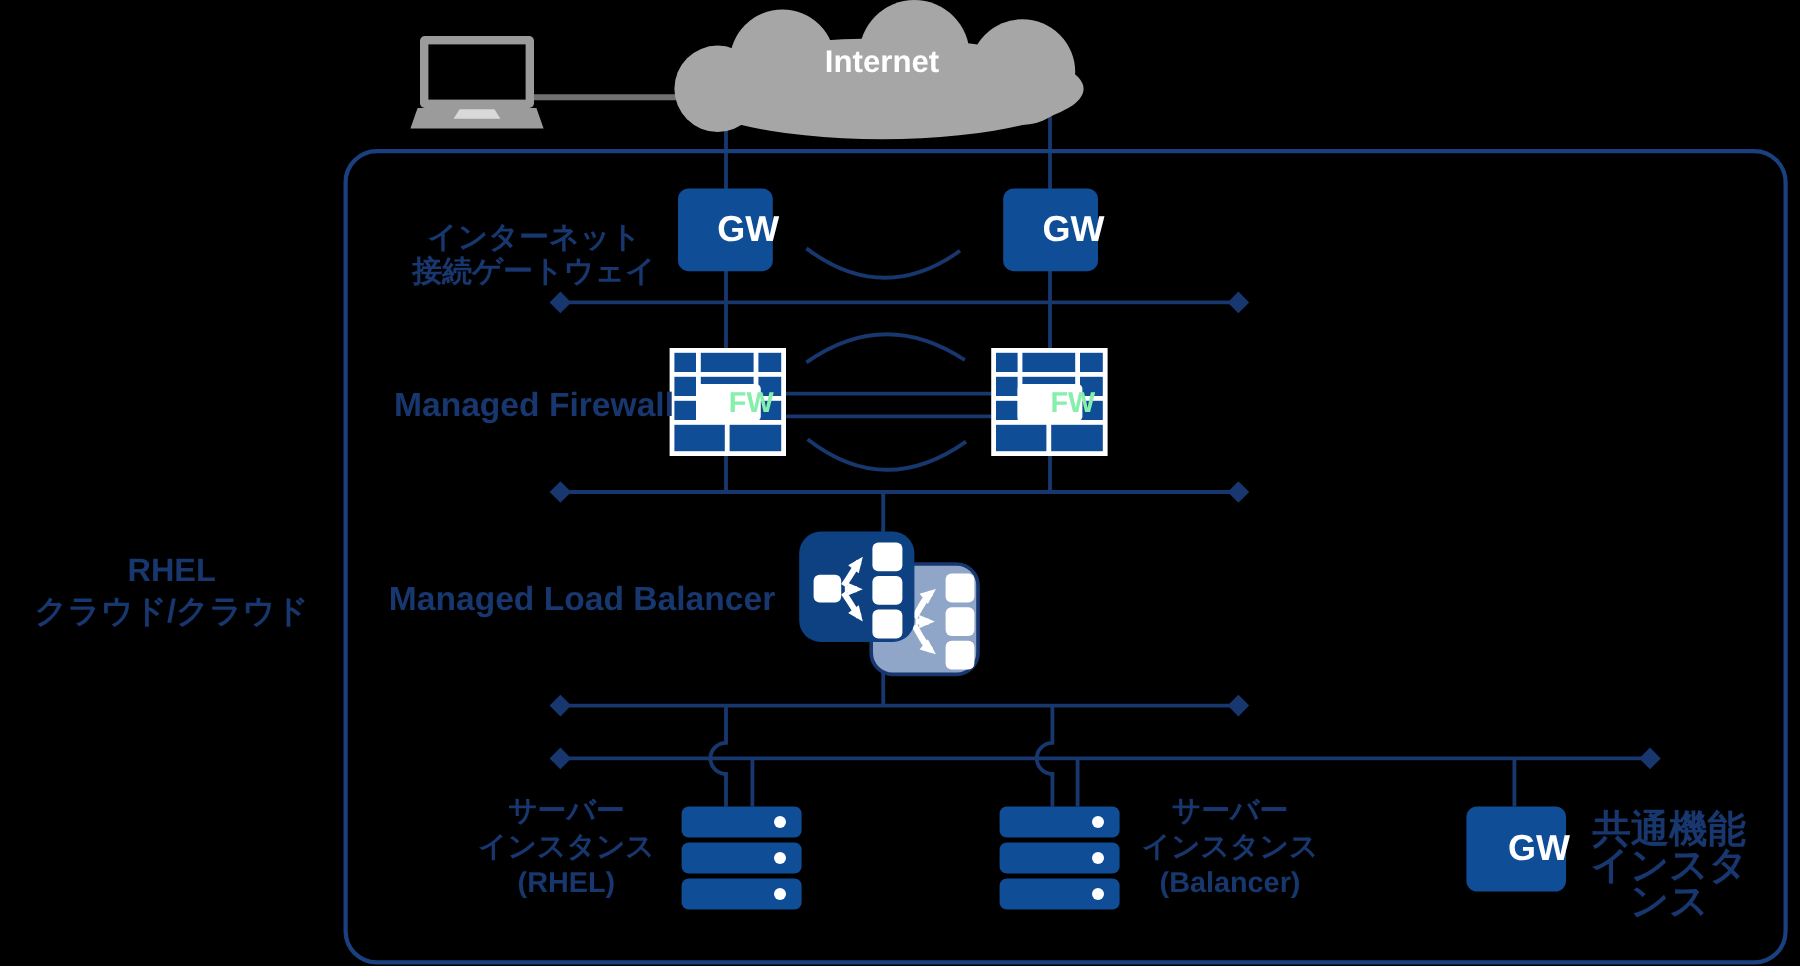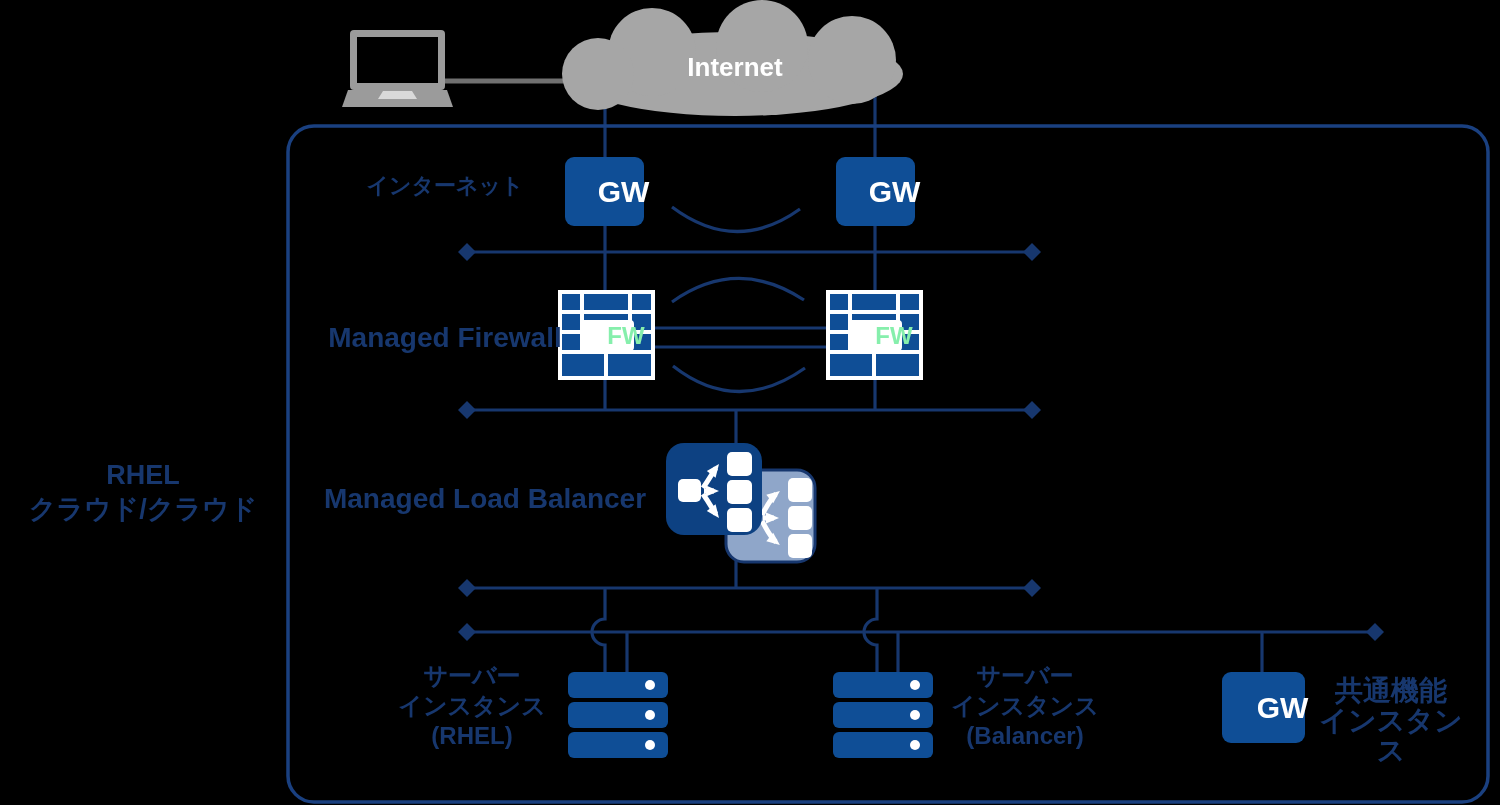--- a/index.html
+++ b/index.html
@@ -166,31 +166,32 @@
     <g transform="translate(833,672)" fill="#0f4e96">
       <rect x="0" y="0" width="100" height="26" rx="6"></rect>
       <rect x="0" y="30" width="100" height="26" rx="6"></rect>
       <rect x="0" y="60" width="100" height="26" rx="6"></rect>
       <circle cx="82" cy="13" r="5" fill="#ffffff"></circle>
       <circle cx="82" cy="43" r="5" fill="#ffffff"></circle>
       <circle cx="82" cy="73" r="5" fill="#ffffff"></circle>
     </g>
   </svg>
 
-  <div class="lbl lbl-white" style="left:635px;top:52px;width:200px;font-size:26px;">Internet</div>
+  <div class="lbl lbl-white" style="left:635px;top:36px;width:200px;font-size:26px;">Internet</div>
 
   <div class="node-text" style="left:565px;top:157px;width:79px;height:69px;font-size:30px;">GW</div>
   <div class="node-text" style="left:836px;top:157px;width:79px;height:69px;font-size:30px;">GW</div>
   <div class="node-text" style="left:1222px;top:672px;width:83px;height:71px;font-size:30px;">GW</div>
 
   <div class="node-text fw-text" style="left:580px;top:320px;width:54px;height:31px;font-size:24px;">FW</div>
   <div class="node-text fw-text" style="left:848px;top:320px;width:54px;height:31px;font-size:24px;">FW</div>
 
-  <div class="lbl jp" style="left:335px;top:172px;width:220px;font-size:22px;line-height:28px;">
+  <div class="lbl jp" style="left:335px;top:184px;width:220px;font-size:25px;line-height:28px;">
     <div>インターネット</div>
+    <div>接続ゲートウェイ</div>
   </div>
 
   <div class="lbl" style="left:315px;top:321px;width:260px;text-align:center;font-size:28px;">Managed Firewall</div>
 
   <div class="lbl" style="left:315px;top:482px;width:340px;text-align:center;font-size:28px;">Managed Load Balancer</div>
 
   <div class="lbl jp" style="left:13px;top:458px;width:260px;font-size:27px;line-height:34px;">
     <div>RHEL</div>
     <div>クラウド/クラウド</div>
   </div>
@@ -200,18 +201,18 @@
     <div>インスタンス</div>
     <div>(RHEL)</div>
   </div>
 
   <div class="lbl jp" style="left:925px;top:661px;width:200px;font-size:24px;line-height:30px;">
     <div>サーバー</div>
     <div>インスタンス</div>
     <div>(Balancer)</div>
   </div>
 
-  <div class="lbl jp" style="left:1310px;top:676px;width:162px;font-size:28px;line-height:30px;">
+  <div class="lbl jp" style="left:1310px;top:676px;width:162px;font-size:32px;line-height:30px;">
     <div>共通機能</div>
     <div>インスタンス</div>
   </div>
 
 </div>
 
 </body></html>

